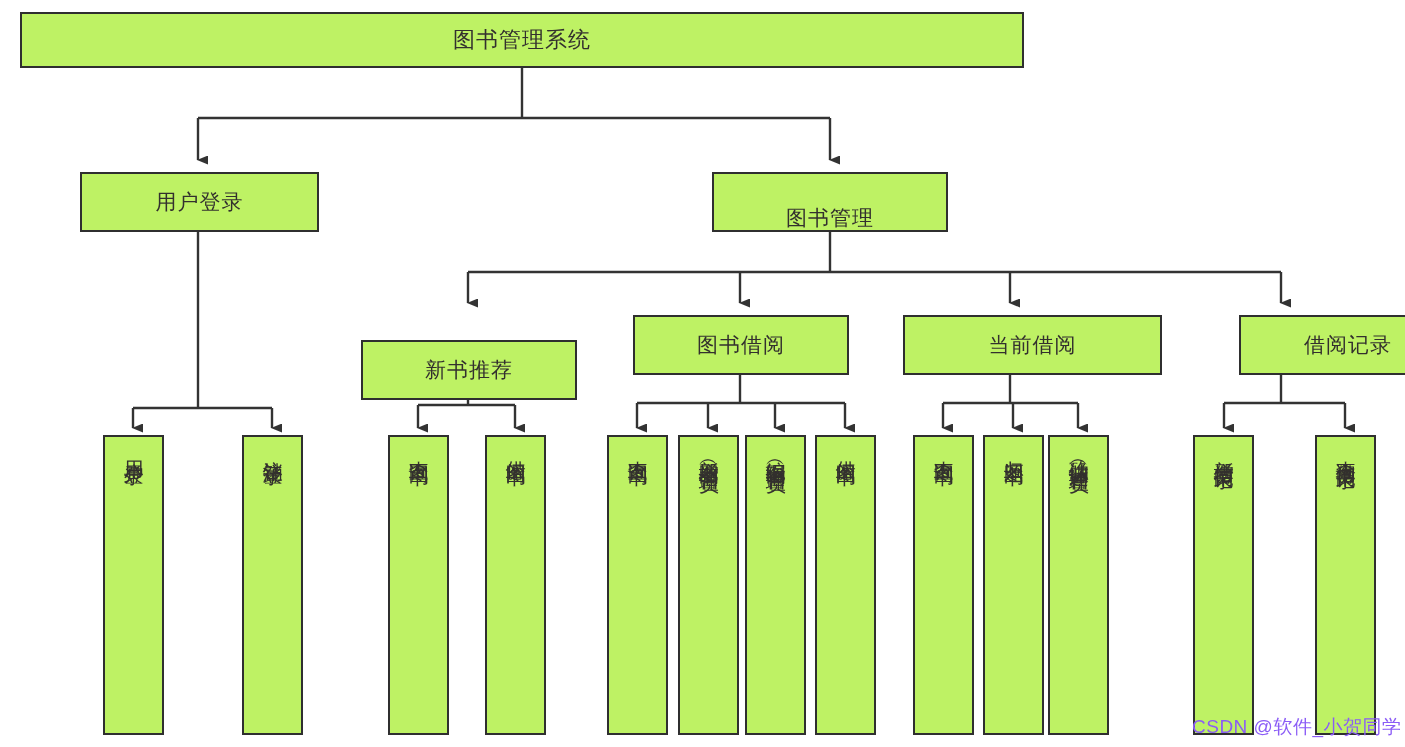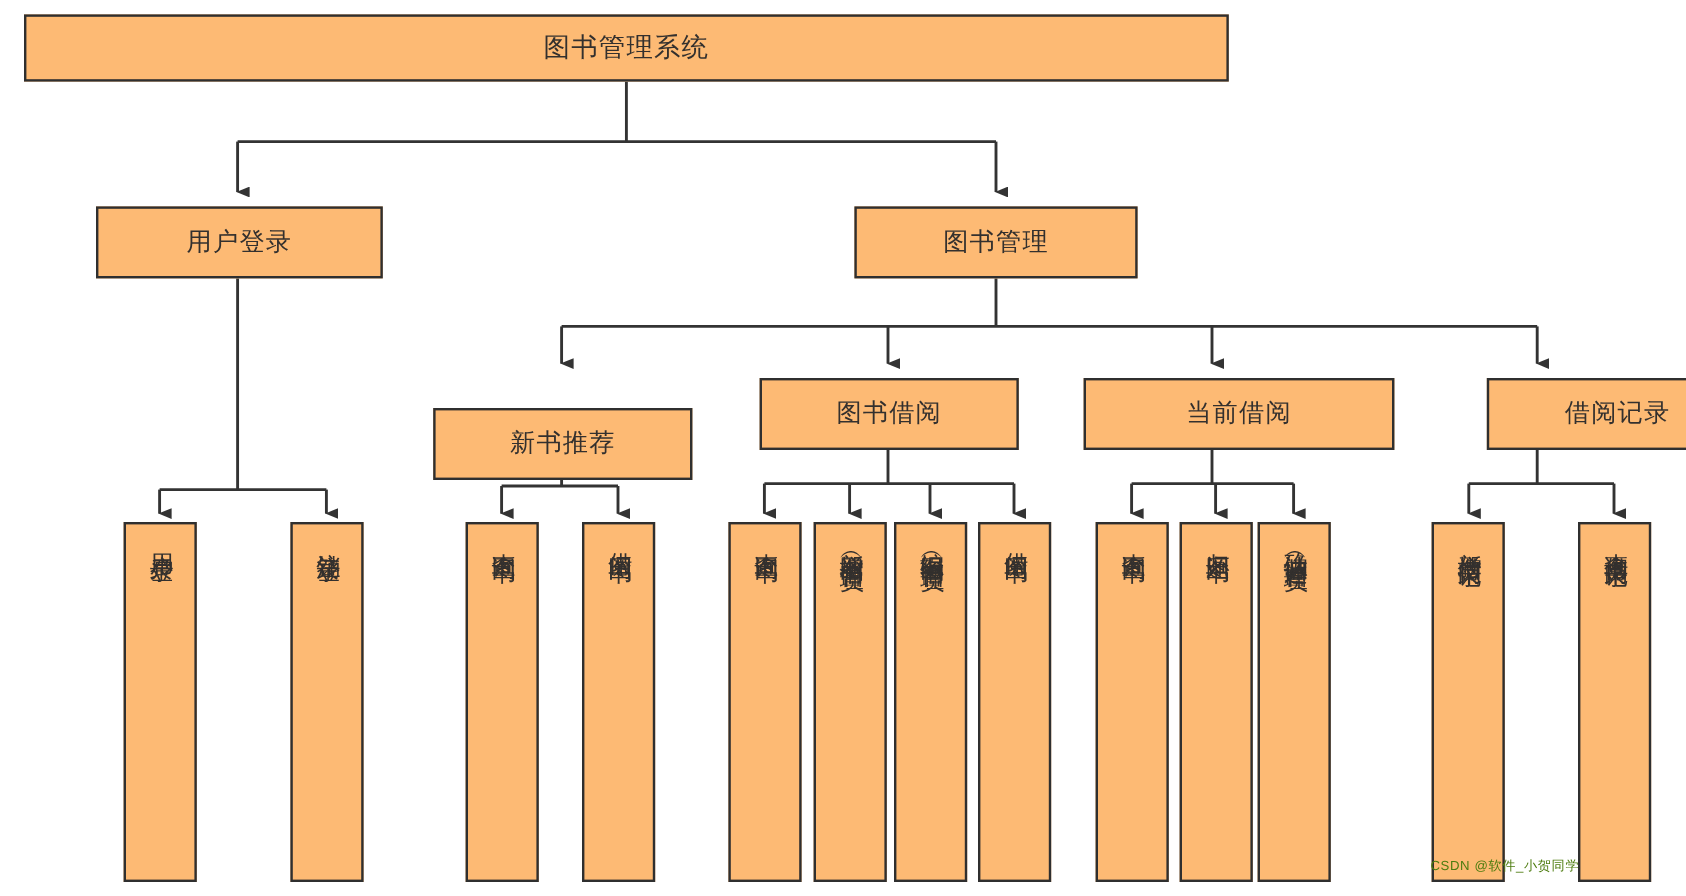--- a/index.html
+++ b/index.html
@@ -23,21 +23,21 @@
     position: absolute;
     left: 0;
     top: 0;
     width: 1405px;
     height: 747px;
     pointer-events: none;
   }
   .node {
     position: absolute;
     box-sizing: border-box;
-    background: #fdba74;
+    background: #bef264;
     border: 2.2px solid #2f2f2f;
     display: flex;
     align-items: center;
     justify-content: center;
     color: #33302e;
   }
   .node.horiz {
     font-size: 21px;
     letter-spacing: 1px;
     line-height: 1.2;
@@ -54,22 +54,22 @@
     writing-mode: vertical-rl;
     text-orientation: upright;
     font-size: 20px;
     line-height: 1.18;
     letter-spacing: 2px;
     white-space: nowrap;
     color: #33302e;
   }
   .watermark {
     position: absolute;
-    font-size: 11px;
-    color: #4d7c0f;
+    font-size: 19px;
+    color: #8b5cf6;
     letter-spacing: 0.5px;
     white-space: nowrap;
     user-select: none;
   }
 </style>
 </head>
 <body>
 
 <div id="canvas">
 
@@ -123,21 +123,21 @@
     </g>
   </svg>
 
   <div class="node horiz root" style="left:20px; top:12px; width:1004px; height:56px;">
     <span>图书管理系统</span>
   </div>
 
   <div class="node horiz" style="left:80px; top:172px; width:239px; height:60px;">
     <span>用户登录</span>
   </div>
-  <div class="node horiz" style="left:712px; top:172px; width:236px; height:60px;">
+  <div class="node horiz" style="left:712px; top:172px; width:236px; height:60px;align-items:flex-end;">
     <span>图书管理</span>
   </div>
 
   <div class="node horiz" style="left:361px; top:315px; width:216px; height:60px;margin-top:25px;">
     <span>新书推荐</span>
   </div>
   <div class="node horiz" style="left:633px; top:315px; width:216px; height:60px;">
     <span>图书借阅</span>
   </div>
   <div class="node horiz" style="left:903px; top:315px; width:259px; height:60px;">

